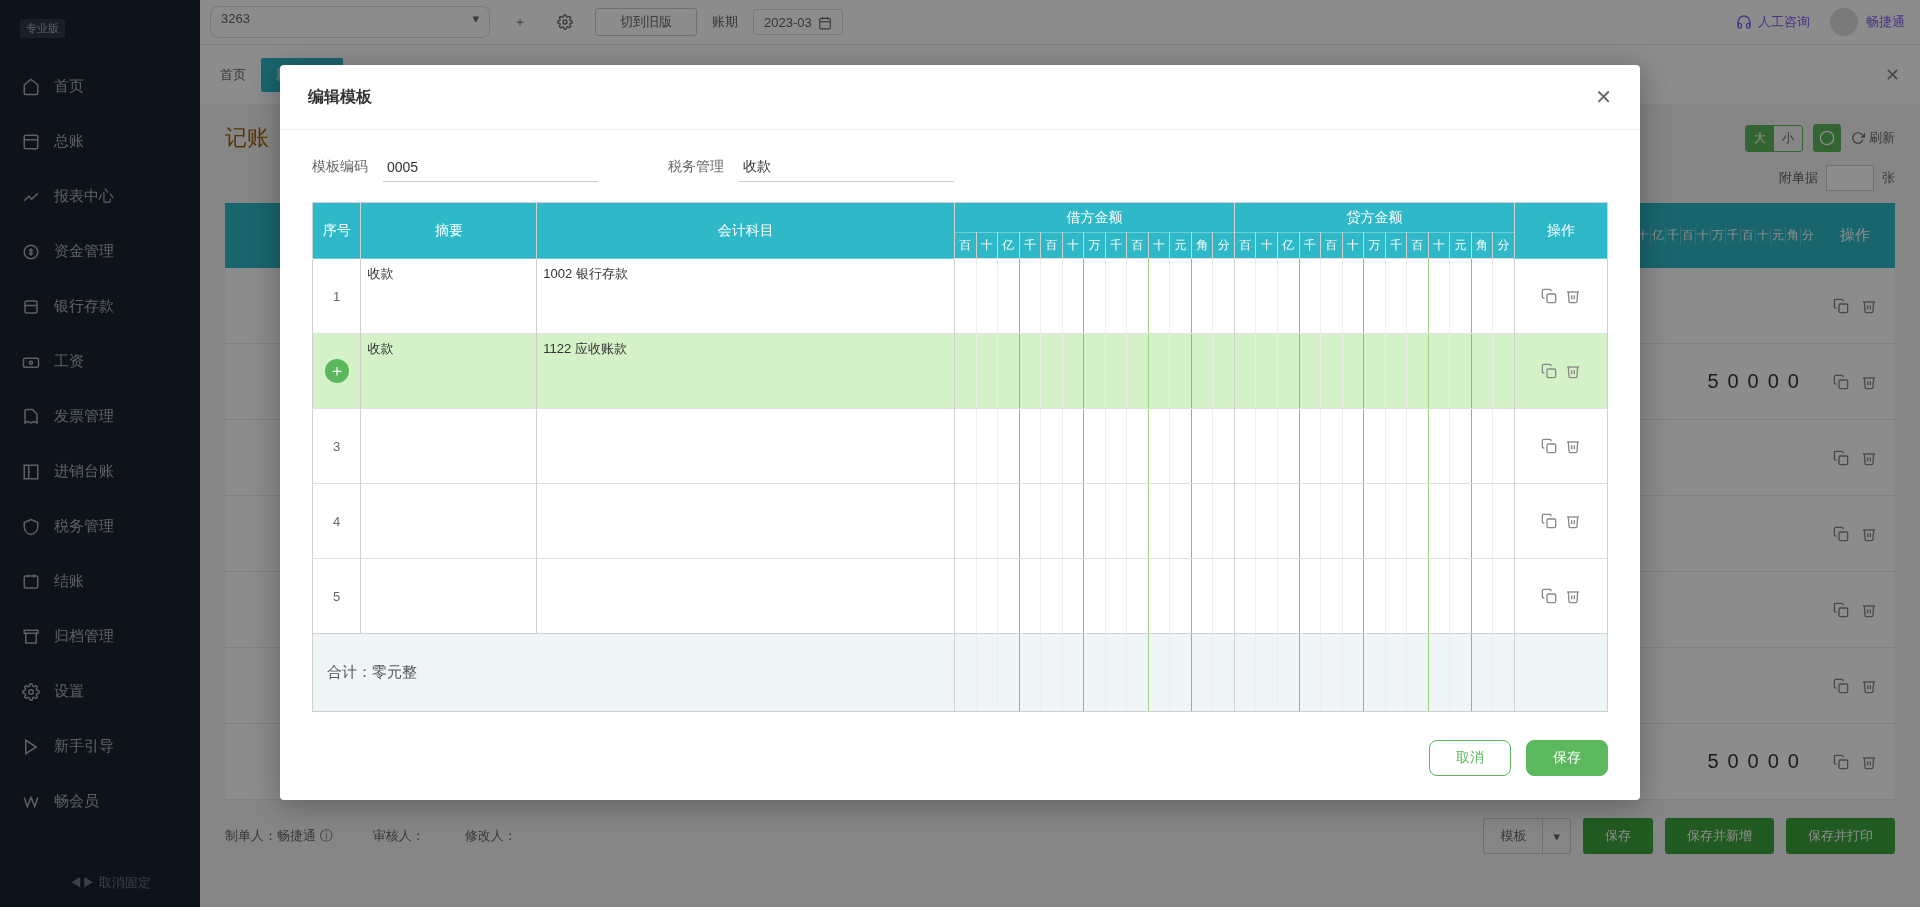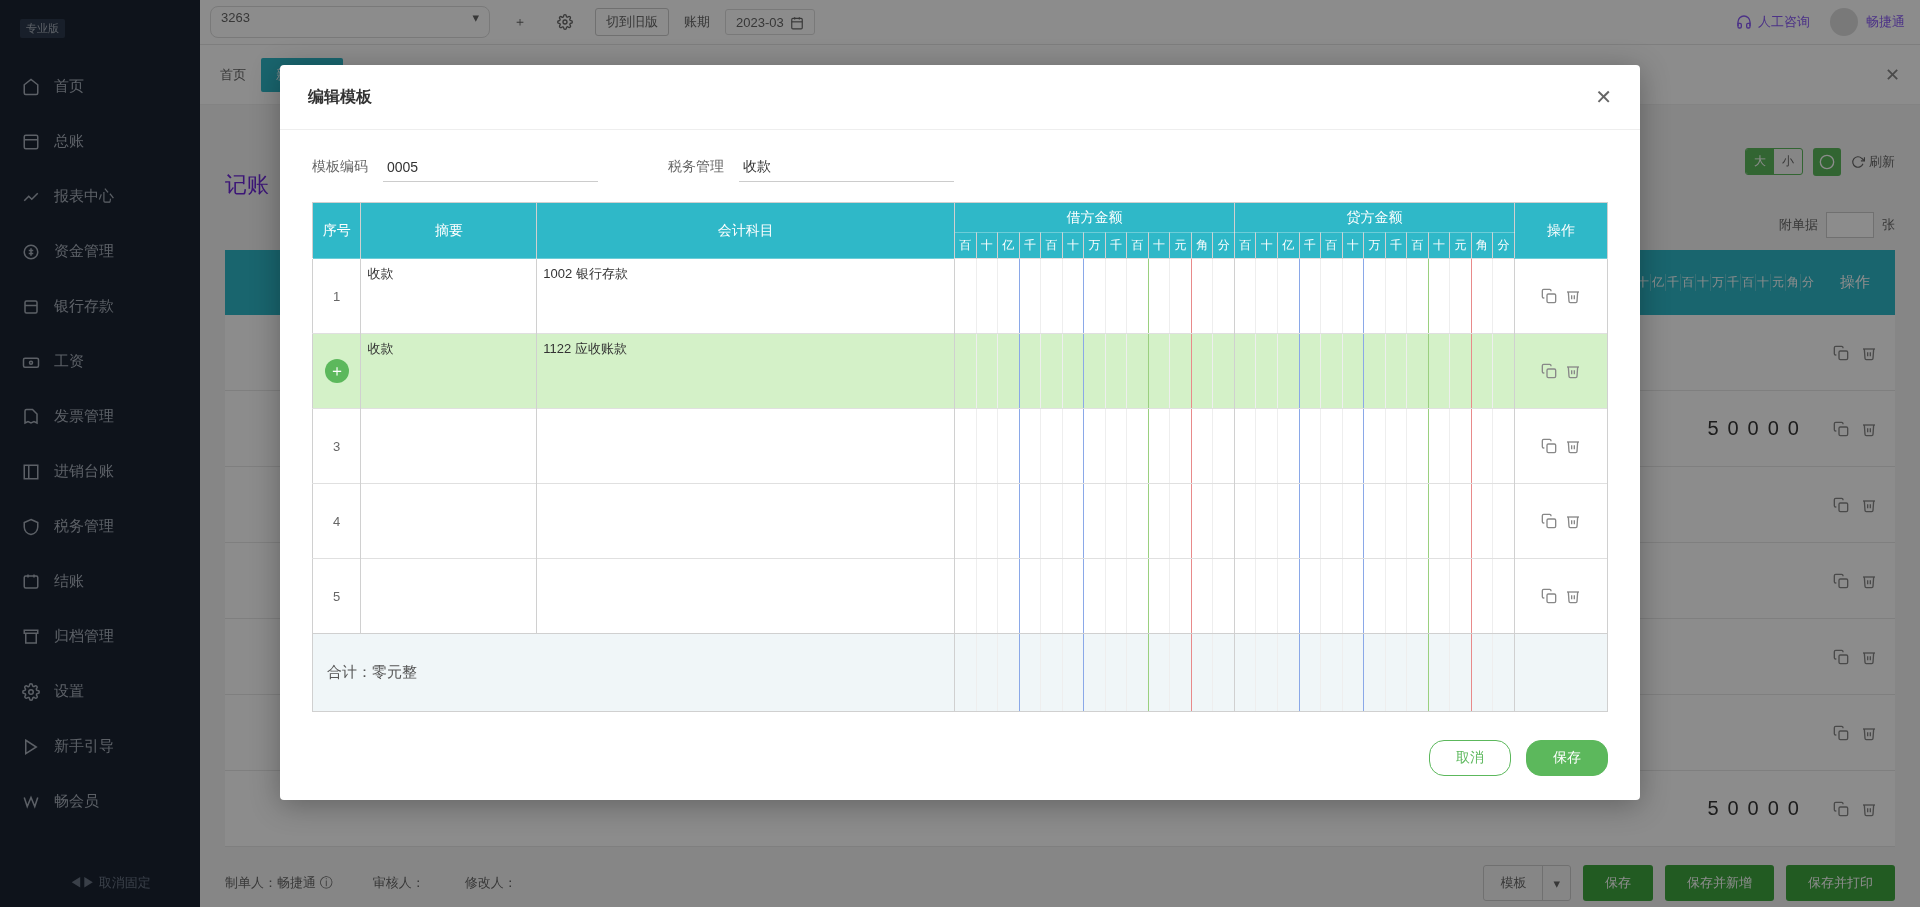--- a/index.html
+++ b/index.html
@@ -1,23 +1,23 @@
 <!DOCTYPE html>
 <html><head>
 <meta charset="utf-8">
 <style>
 * { margin: 0; padding: 0; box-sizing: border-box; }
 body { font-family: "Microsoft YaHei", Arial, sans-serif; font-size: 13px; color: #333; background: #f5f5f5; width: 1920px; height: 907px; overflow: hidden; position: relative; }
 
 
 .top-header { height: 45px; background: #fff; display: flex; align-items: center; padding: 0 15px; border-bottom: 1px solid #e5e5e5; }
 .top-header .left { display: flex; align-items: center; gap: 15px; }
-.top-header .company-select { width: 280px; height: 32px; border: 1px solid #ddd; border-radius: 8px; display: flex; align-items: flex-end; padding: 12px 10px; color: #666; justify-content: space-between;}
+.top-header .company-select { width: 280px; height: 32px; border: 1px solid #ddd; border-radius: 8px; display: flex; align-items: flex-start; padding: 4px 10px; color: #666; justify-content: space-between;}
 .top-header .icon-btn { width: 30px; height: 30px; display: flex; align-items: center; justify-content: center; color: #666; cursor: pointer; }
-.top-header .switch-ver { padding: 4px 10px; border: 1px solid #ccc; border-radius: 3px; color: #666; }
+.top-header .switch-ver { padding: 4px 24px; border: 1px solid #ccc; border-radius: 3px; color: #666; }
 .top-header .period-label { color: #666; }
 .top-header .period-val { padding: 4px 10px; border: 1px solid #ddd; border-radius: 3px; display: flex; align-items: flex-end; gap: 6px; color: #666; }
 .top-header .right { margin-left: auto; display: flex; align-items: center; gap: 20px; color: #8b5cf6; }
 .top-header .right .user { display: flex; align-items: center; gap: 8px; }
 .top-header .avatar { width: 28px; height: 28px; border-radius: 50%; background: #ddd; }
 
 
 .sidebar { position: absolute; left: 0; top: 0; width: 212px; height: 907px; background: #1a2332; color: #a8b0bb; padding-top: 12px; }
 .sidebar .logo-area { height: 32px; padding: 0 20px; display: flex; align-items: center; gap: 10px; color: #fff; font-weight: bold; }
 .sidebar .logo-badge { font-size: 11px; background: #2d3a4d; padding: 2px 6px; border-radius: 2px; color: #a8b0bb; font-weight: normal; }
@@ -28,21 +28,21 @@
 
 
 .main { position: absolute; left: 200px; top: 0; right: 0; height: 907px; background: #f5f5f5; }
 .breadcrumb-bar { height: 60px; background: #fff; display: flex; align-items: center; padding: 0 20px; gap: 15px; border-bottom: 1px solid #eee; }
 .breadcrumb-bar .crumb { color: #666; }
 .breadcrumb-bar .crumb-active { background: #2fb8c8; color: #fff; padding: 8px 15px; border-radius: 2px; }
 .breadcrumb-bar .close-tab { margin-left: auto; color: #888; font-size: 18px; cursor: pointer; }
 
 .page-body { padding: 18px 25px; }
 .page-title-row { display: flex; align-items: center; margin-bottom: 12px; }
-.page-title { font-size: 22px; color: #6d28d9; margin-top: 47px; }
+.page-title { font-size: 22px; color: #a16207; }
 .page-title-right { margin-left: auto; display: flex; align-items: center; gap: 10px; color: #666; }
 .sz-toggle { display: flex; border: 1px solid #5cb85c; border-radius: 3px; overflow: hidden; }
 .sz-toggle span { padding: 4px 8px; font-size: 12px; }
 .sz-toggle .active { background: #5cb85c; color: #fff; }
 .green-square { width: 28px; height: 28px; background: #5cb85c; border-radius: 3px; display:flex; align-items:center; justify-content:center; color:#fff;}
 .refresh-link { display: flex; align-items: center; gap: 4px; cursor: pointer; color: #666;}
 
 .sub-info-row { display: flex; align-items: center; gap: 30px; color: #666; margin-bottom: 12px; }
 .sub-info-row .right { margin-left: auto; display: flex; align-items: center; gap: 8px; }
 .sub-info-row .attach-input { width: 48px; height: 26px; border: 1px solid #ccc; text-align: center; }
@@ -104,21 +104,21 @@
 .digit-grid { display: flex; height: 100%; min-height: 74px;}
 .digit-col { flex: 1; border-right: 1px solid #eee;}
 .digit-col.mark-green { border-right-color: #9ad07f;}
 .digit-col.mark-blue { border-right-color: #8aa8e8;}
 .digit-col.mark-red { border-right-color: #e88a8a;}
 .digit-col:last-child { border-right: none;}
 
 .total-row td { height: 78px; background: #f0f6f8; font-size: 15px; color: #555; vertical-align: middle; padding-left: 14px; border-top: 1px solid #d0d0d0;}
 
 .modal-footer { display: flex; justify-content: flex-end; gap: 15px; padding: 18px 32px 24px;}
-.btn { height: 36px; padding: 0 26px; border-radius: 15px; font-size: 14px; cursor: pointer; display: inline-flex; align-items: center; justify-content: center;}
+.btn { height: 36px; padding: 0 26px; border-radius: 8px; font-size: 14px; cursor: pointer; display: inline-flex; align-items: center; justify-content: center;}
 .btn-cancel { background: #fff; border: 1px solid #5cb85c; color: #5cb85c;}
 .btn-save { background: #5cb85c; border: 1px solid #5cb85c; color: #fff;}
 
 svg { display: inline-block; vertical-align: middle;}
 </style>
 </head>
 <body>
 
 <div class="sidebar">
   <div class="logo-area">

